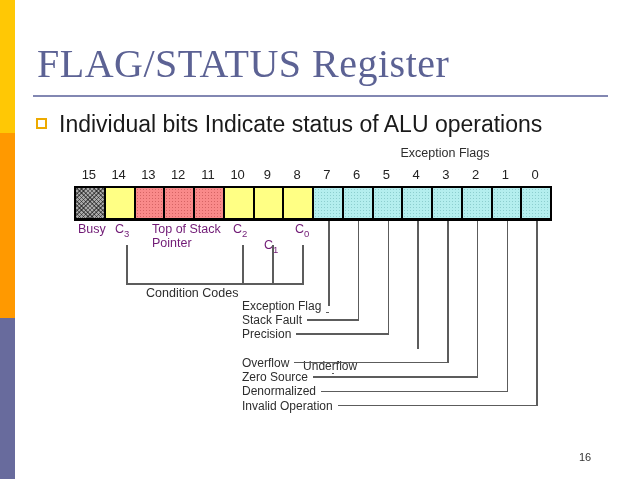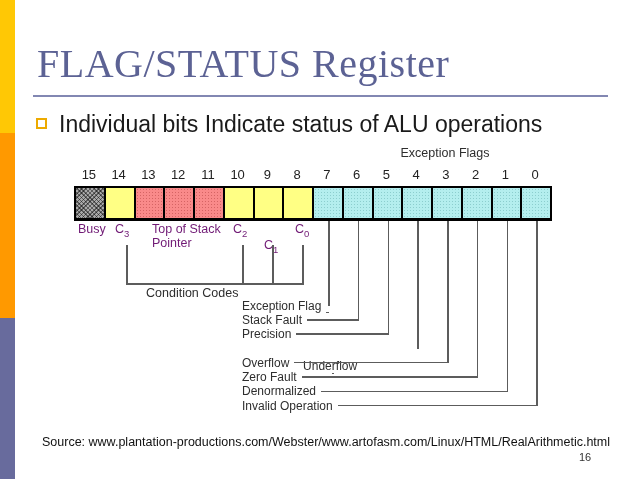--- a/index.html
+++ b/index.html
@@ -165,29 +165,28 @@
         </div>
         <div class="flag-row" style="top: 359px; width: 176.25px; flex-direction: column;">
           <span class="flag-text">Underflow</span>
           <div class="flag-line"></div>
         </div>
         <div class="flag-row" style="top: 355.2px; width: 206px;">
           <span class="flag-text">Overflow</span>
           <div class="flag-line"></div>
         </div>
         <div class="flag-row" style="top: 369.5px; width: 235.75px;">
-          <span class="flag-text">Zero Fault</span>
+          <span class="flag-text">Zero Source</span>
           <div class="flag-line"></div>
         </div>
         <div class="flag-row" style="top: 383.8px; width: 265.5px;">
           <span class="flag-text">Denormalized</span>
           <div class="flag-line"></div>
         </div>
         <div class="flag-row" style="top: 398.1px; width: 295.25px;">
           <span class="flag-text">Invalid Operation</span>
           <div class="flag-line"></div>
         </div>
       </div>
   </div>
 
-  <div class="source-text">Source: www.plantation-productions.com/Webster/www.artofasm.com/Linux/HTML/RealArithmetic.html</div>
   <div class="page-number">16</div>
 </div>
 
 </body></html>

